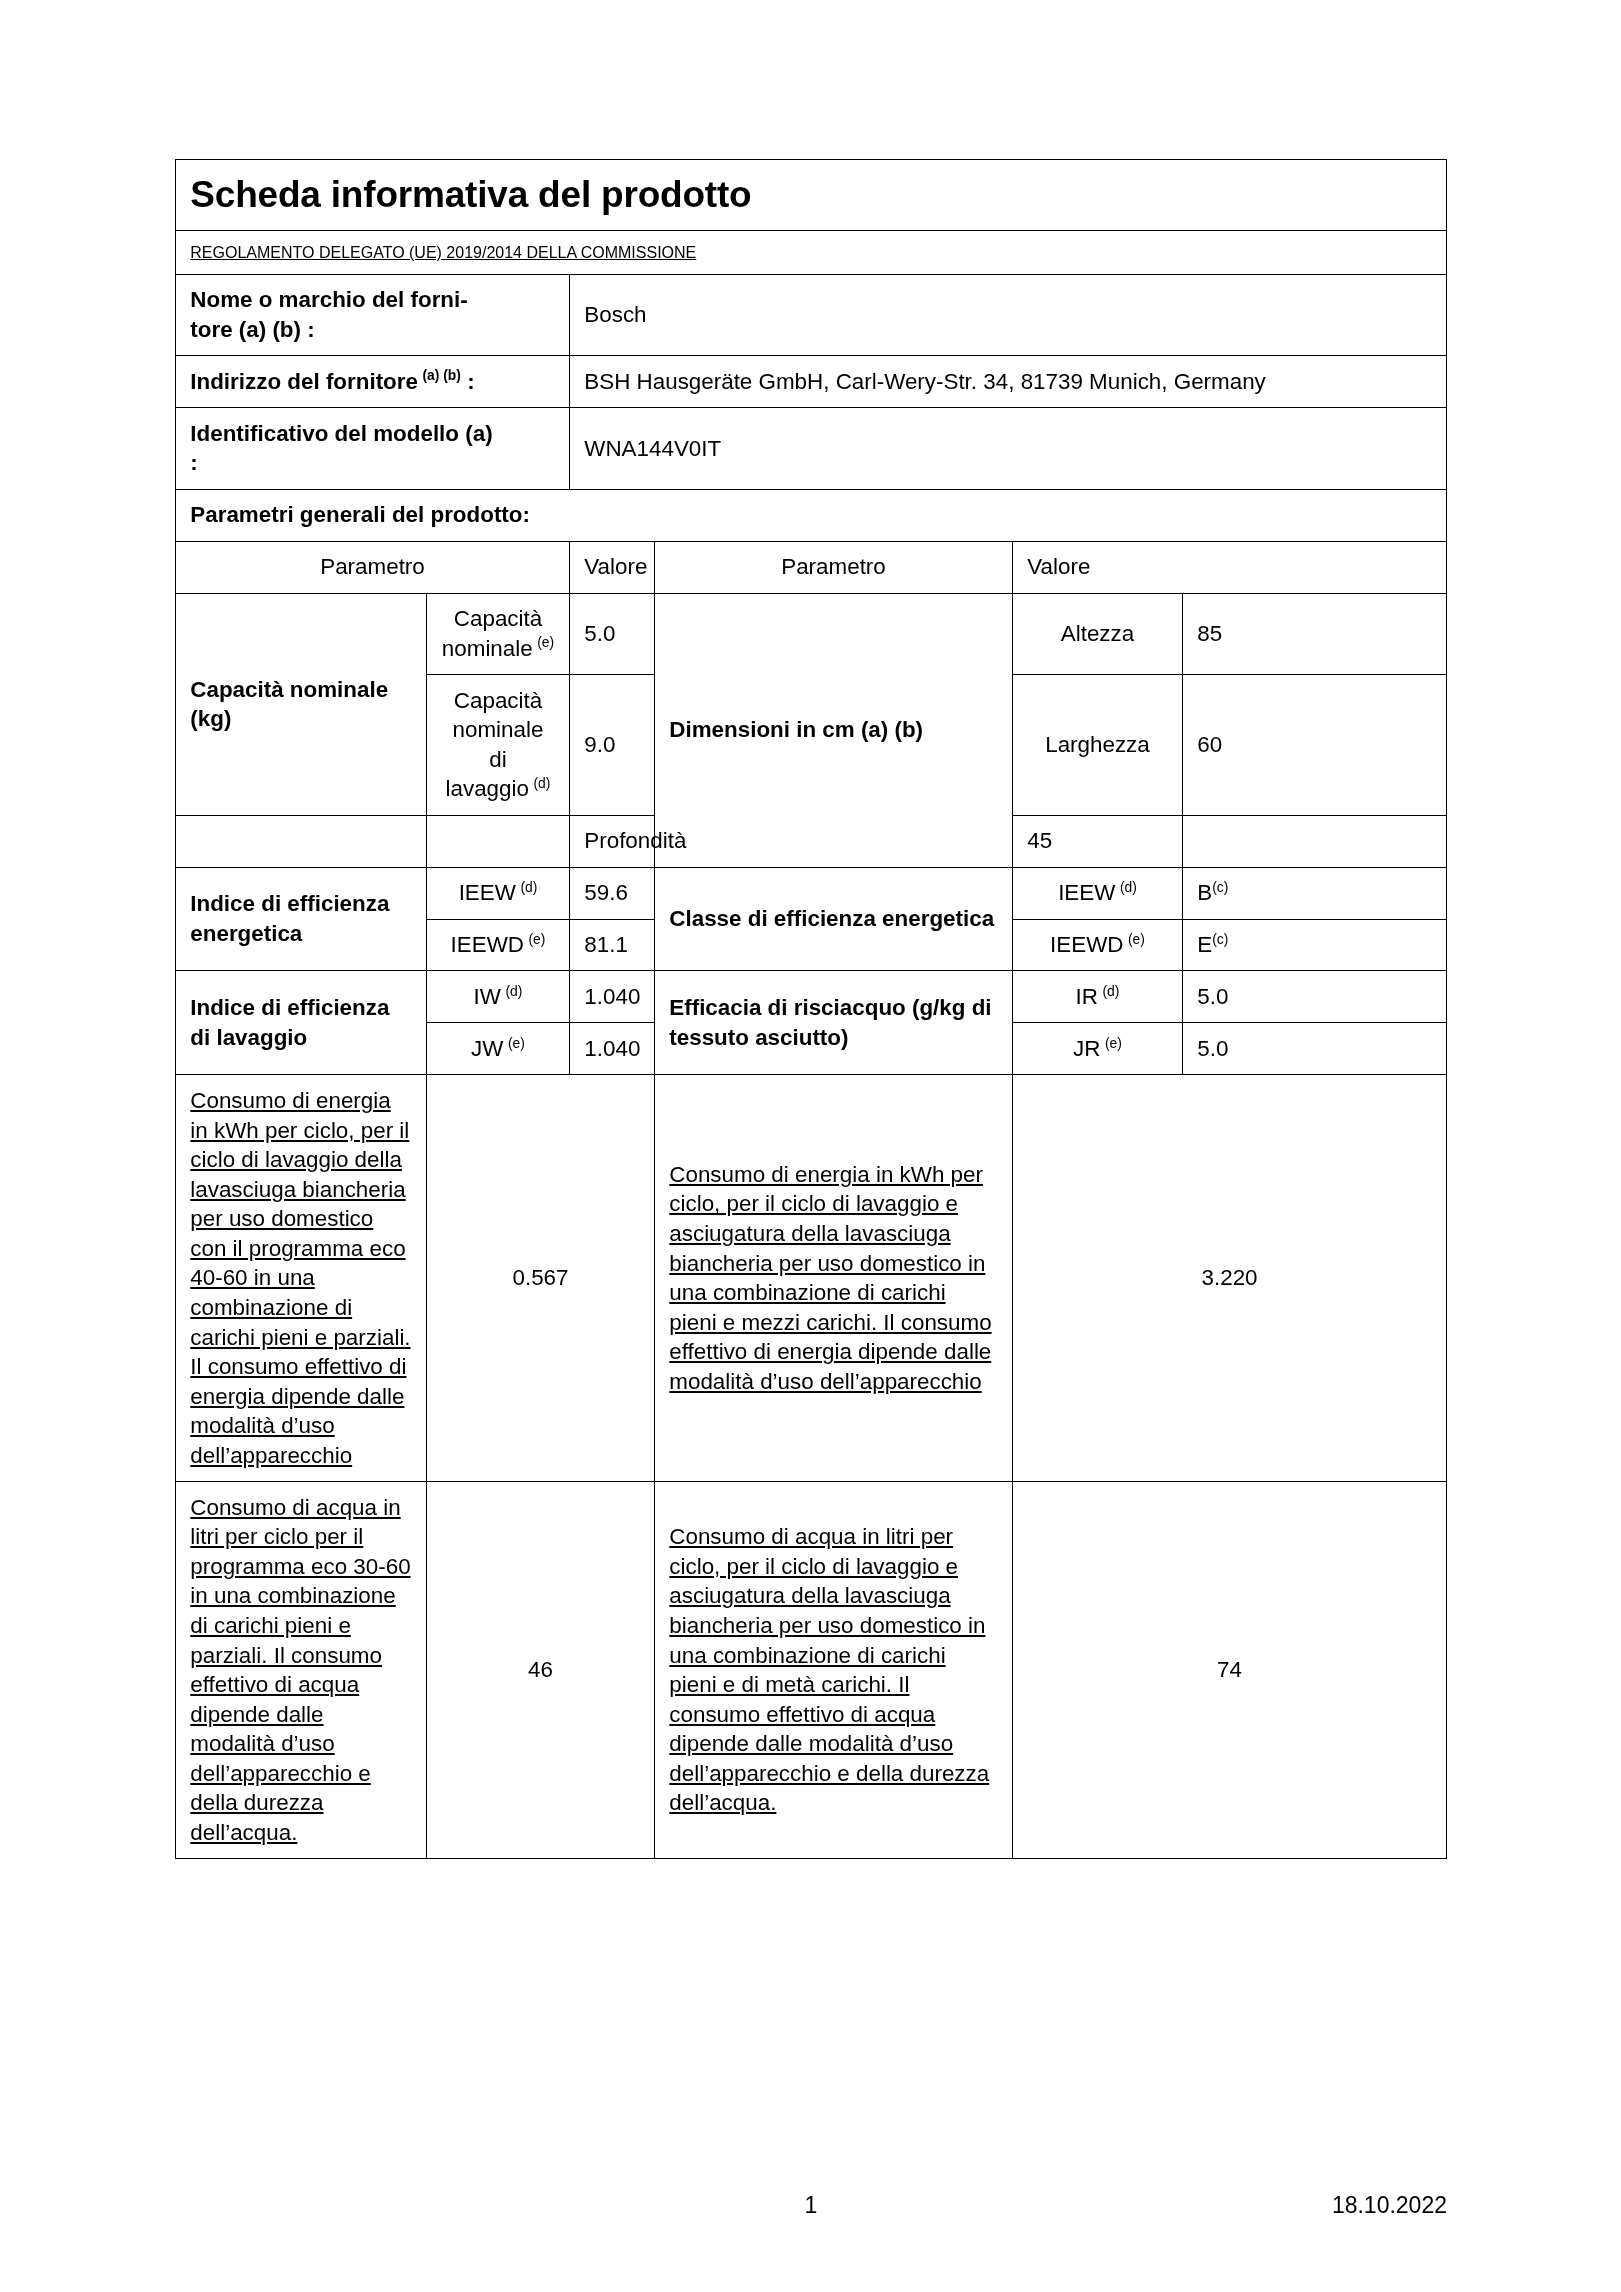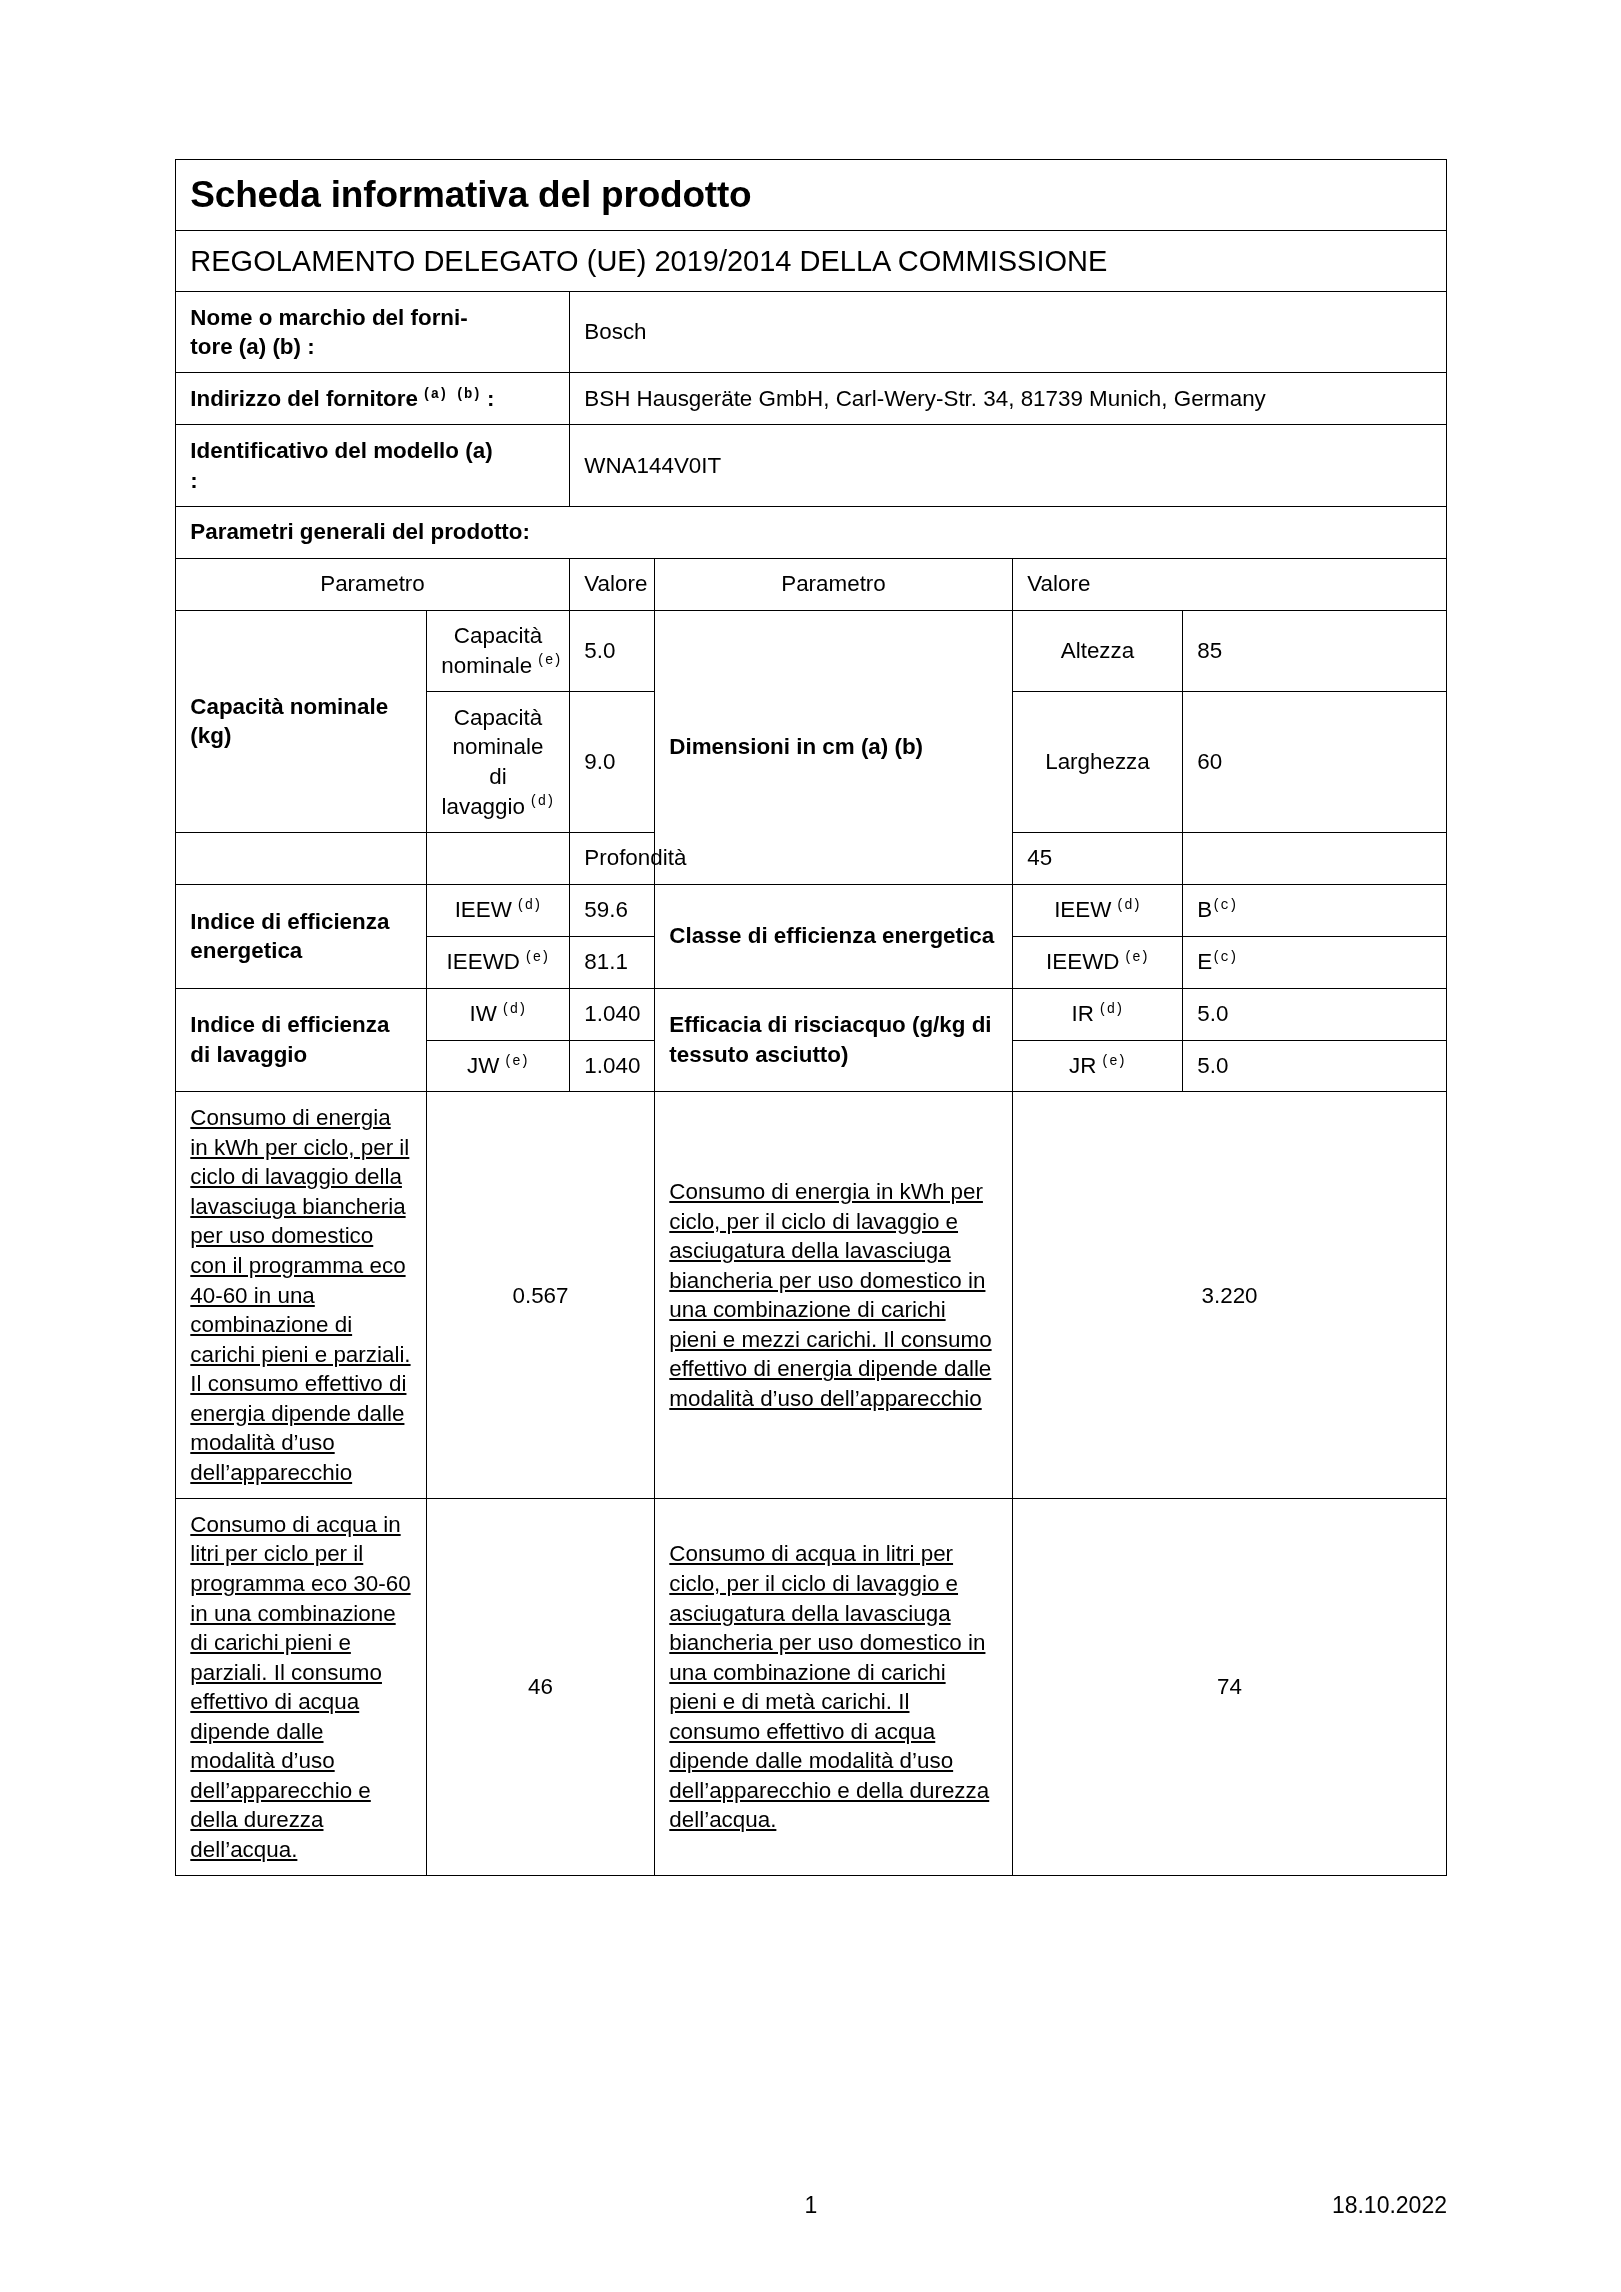--- a/index.html
+++ b/index.html
@@ -49,21 +49,22 @@
   .doc-title {
     font-size: 37px;
     font-weight: bold;
     letter-spacing: -0.2px;
   }
   td.reg-cell {
     padding: 12.5px 19.7px 27px 19.7px;
     border-top: none;
   }
   .reg-text {
-    font-size: 29px;
+    font-size: 16px;
+    text-decoration: underline;
   }
   
   td.lbl {
     font-weight: bold;
     padding: 18px 19.7px;
   }
   td.val {
     font-weight: normal;
     padding: 18px 19.7px;
   }
@@ -101,21 +102,20 @@
     text-decoration: underline;
   }
   td.bignum {
     text-align: center;
     vertical-align: middle;
   }
   sup {
     font-size: 0.62em;
     vertical-align: super;
     line-height: 0;
-    font-family: Liberation Mono, monospace;
   }
   .sup-gap { padding-left: 4.5px; }
   
   .footer {
     position: absolute;
     left: 175px;
     top: 2192px;
     width: 1272px;
     font-size: 23px;
   }

